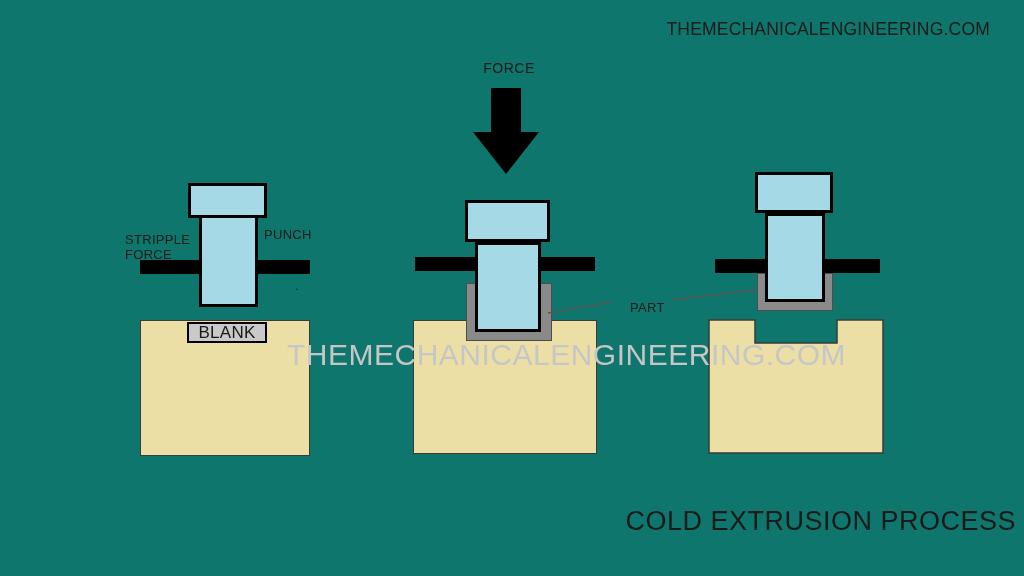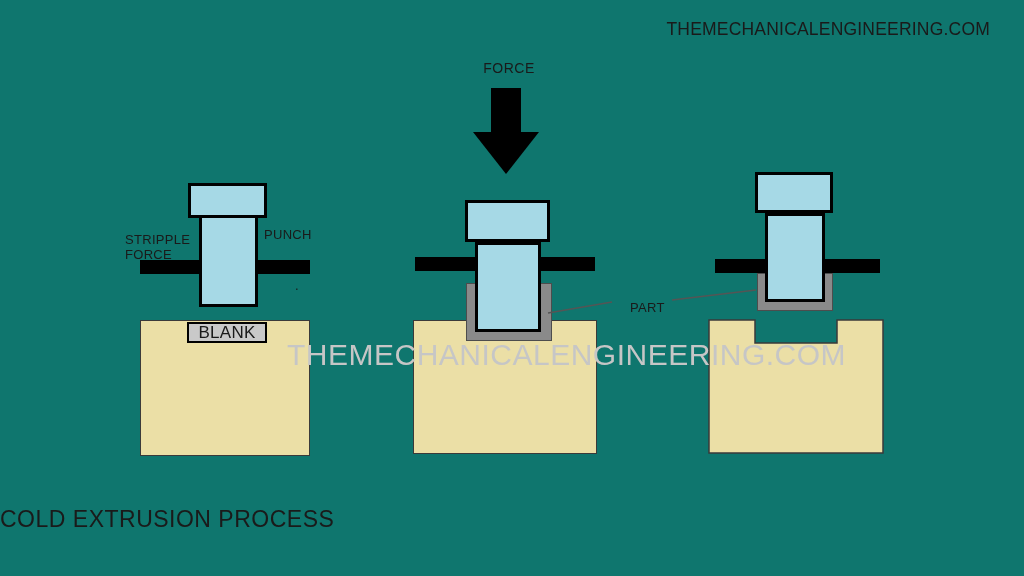--- a/index.html
+++ b/index.html
@@ -56,21 +56,21 @@
 
   
   #part-label{left:630px;top:291px;margin-top:9px;}
   #leader-svg{left:0;top:0;width:1024px;height:576px;z-index:6;pointer-events:none;}
 
   
   #watermark{left:287px;top:338px;font-size:30px;letter-spacing:.5px;
     color:var(--watermark-color);z-index:5;white-space:nowrap;}
 
   
-  #main-title{left:0;top:506px;width:1000px;text-align:left;font-size:23px;letter-spacing:.5px;}
+  #main-title{left:16px;top:506px;width:1000px;text-align:right;font-size:27px;letter-spacing:.5px;}
 </style>
 </head>
 <body>
 
 <div id="canvas">
 
   <div id="site-url" class="abs">THEMECHANICALENGINEERING.COM</div>
 
   <div id="force-label" class="abs">FORCE</div>
   <div id="force-arrow-stem" class="abs"></div>

